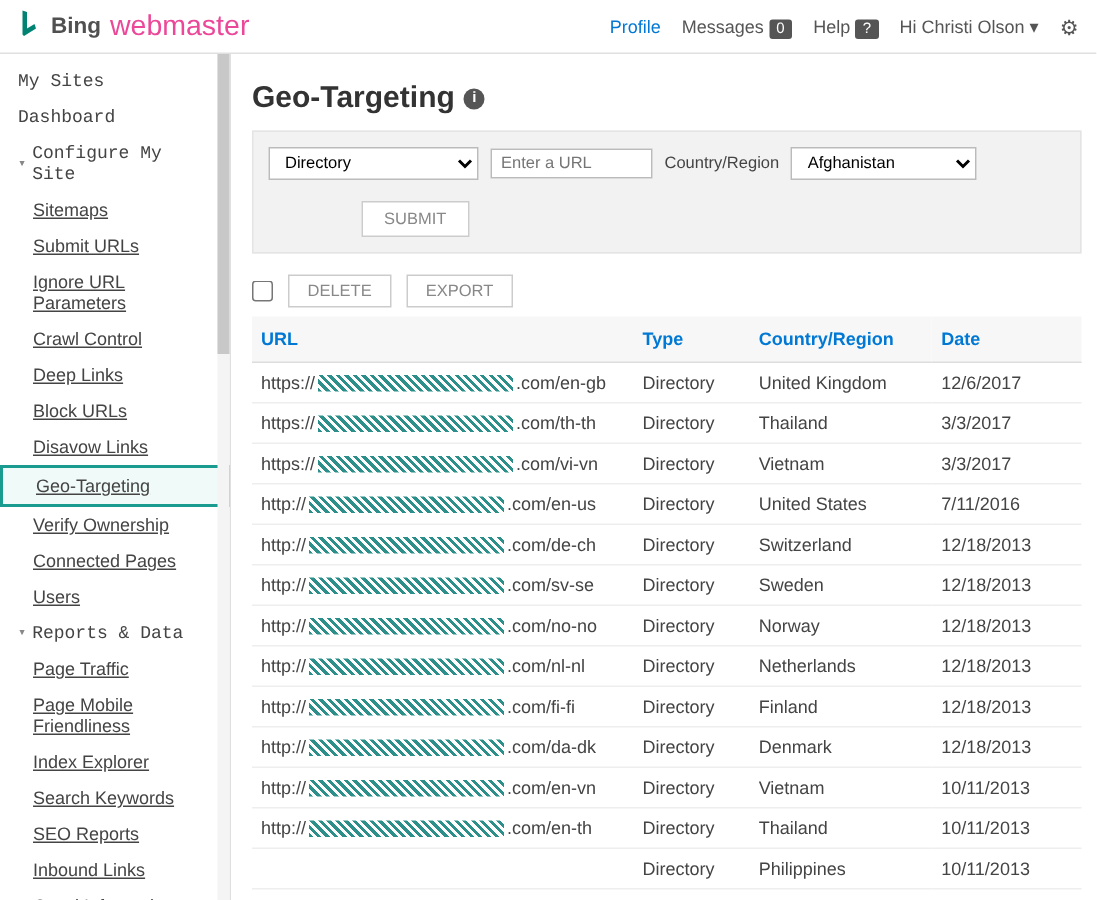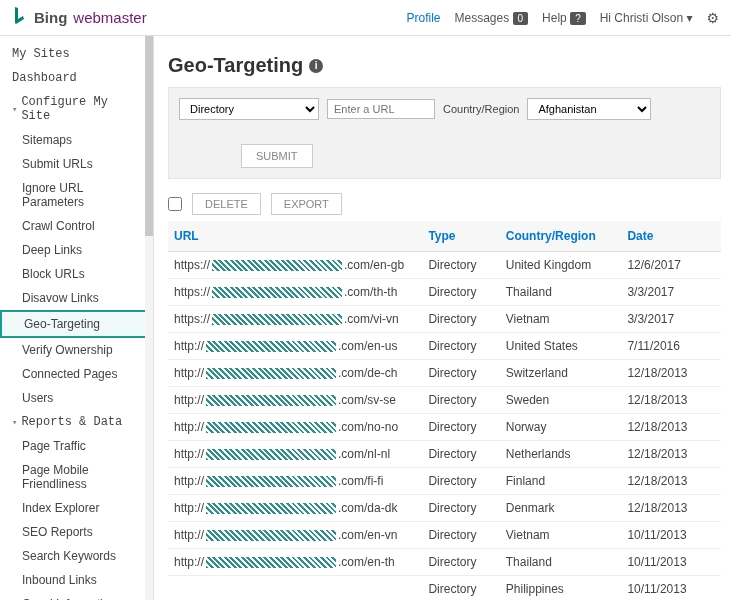--- a/index.html
+++ b/index.html
@@ -3,31 +3,31 @@
 <meta charset="utf-8">
 <style>
 * { box-sizing: border-box; margin: 0; padding: 0; }
 body { font-family: "Segoe UI", Arial, sans-serif; font-size: 12px; color: #333; background: #fff; width: 731px; }
 a { text-decoration: none; color: #0078d4; }
 
 .topbar { display: flex; align-items: center; padding: 6px 12px; border-bottom: 1px solid #e0e0e0; }
 .brand { display: flex; align-items: center; gap: 6px; }
 .brand-logo { display:inline-block; }
 .brand-name { color: #505050; font-weight: 600; font-size: 15px; }
-.brand-sub { color: #701a75; font-size: 15px; font-weight: 400; }
+.brand-sub { color: #ec4899; font-size: 19px; font-weight: 400; }
 .topnav { margin-left: auto; display: flex; align-items: center; gap: 14px; font-size: 12px; color: #555; }
 .badge { background: #555; color: #fff; padding: 1px 5px; border-radius: 2px; font-size: 10px; }
 .gear { font-size: 14px; color: #555; }
 
 .layout { display: flex; height: 564px; }
 .sidebar { width: 154px; border-right: 1px solid #e0e0e0; overflow-y: auto; position: relative; }
 .sidebar-inner { padding: 6px 0; }
 .side-item { padding: 5px 10px; font-size: 12px; color: #444; cursor: pointer; display: flex; align-items: center; gap: 4px; }
 .side-item.level1 { padding-left: 12px; font-family: Liberation Mono, monospace; }
-.side-item.level2 { padding-left: 22px; }
+.side-item.level2 { padding-left: 22px; text-decoration: underline; }
 .side-item.active { border: 2px solid #1a9b8f; background: #f0faf9; }
 .expander { font-size: 9px; color: #888; }
 .sidebar-scroll { position: absolute; right: 0; top: 0; bottom: 0; width: 8px; background: #f4f4f4; }
 .sidebar-thumb { background: #c8c8c8; width: 8px; height: 200px; position: absolute; top: 0; }
 
 .main { flex: 1; padding: 10px 10px 10px 14px; overflow-y: auto; }
 .site-header { display: flex; align-items: center; gap: 8px; margin-bottom: 4px; }
 .site-thumb { width: 40px; height: 22px; background: repeating-linear-gradient(45deg,#2c8f8a,#2c8f8a 2px,#fff 2px,#fff 4px); border:1px solid #999; }
 .site-link { font-size: 11px; color: #0078d4; }
 .site-domain { display:flex; align-items:center; gap:4px; margin-top:2px; }
@@ -35,21 +35,21 @@
 .page-title { font-size: 20px; color: #333; margin: 8px 0 10px; display:flex; align-items:center; gap:6px; }
 .info-icon { width:14px; height:14px; border-radius:50%; background:#555; color:#fff; font-size:10px; display:inline-flex; align-items:center; justify-content:center; font-weight:bold; }
 
 .form-box { background: #f2f2f2; border: 1px solid #e4e4e4; padding: 10px; display: flex; flex-wrap: wrap; gap: 8px; align-items: center; }
 .form-box select, .form-box input[type=text] { font-size: 11px; padding: 3px 6px; border: 1px solid #bbb; background: #fff; }
 .sel-dir { width: 140px; }
 .inp-url { width: 108px; }
 .sel-country { width: 124px; }
 .lbl { font-size: 11px; color: #444; }
 .submit-btn { padding: 5px 14px; font-size: 11px; color: #888; border: 1px solid #ccc; background: #fff; cursor: pointer; margin-left: 0; }
-.form-row2 { width: 100%; margin-top: 16px; padding-left: 62px; }
+.form-row2 { width: 100%; margin-top: 6px; padding-left: 62px; }
 
 .toolbar { margin: 14px 0 6px; display: flex; align-items: center; gap: 10px; }
 .toolbar input[type=checkbox] { width: 14px; height: 14px; }
 .tbtn { padding: 4px 12px; font-size: 11px; border: 1px solid #ccc; background: #fff; color: #888; cursor: pointer; }
 
 .data-table { width: 100%; border-collapse: collapse; font-size: 12px; }
 .data-table th { text-align: left; color: #0078d4; font-weight: 600; padding: 8px 6px; background: #f7f7f7; border-bottom: 1px solid #ddd; margin-left: 38px; }
 .data-table td { padding: 6px 6px; border-bottom: 1px solid #eee; color: #444; }
 .col-url { width: 46%; }
 .col-type { width: 14%; }
@@ -143,24 +143,24 @@
         <div class="side-item level2">
           <span>Page Traffic</span>
         </div>
         <div class="side-item level2">
           <span>Page Mobile Friendliness</span>
         </div>
         <div class="side-item level2">
           <span>Index Explorer</span>
         </div>
         <div class="side-item level2">
+          <span>Search Keywords</span>
+        </div>
+        <div class="side-item level2">
           <span>SEO Reports</span>
-        </div>
-        <div class="side-item level2">
-          <span>Search Keywords</span>
         </div>
         <div class="side-item level2">
           <span>Inbound Links</span>
         </div>
         <div class="side-item level2">
           <span>Crawl Information</span>
         </div>
       </div>
     <div class="sidebar-scroll">
         <div class="sidebar-thumb"></div>

